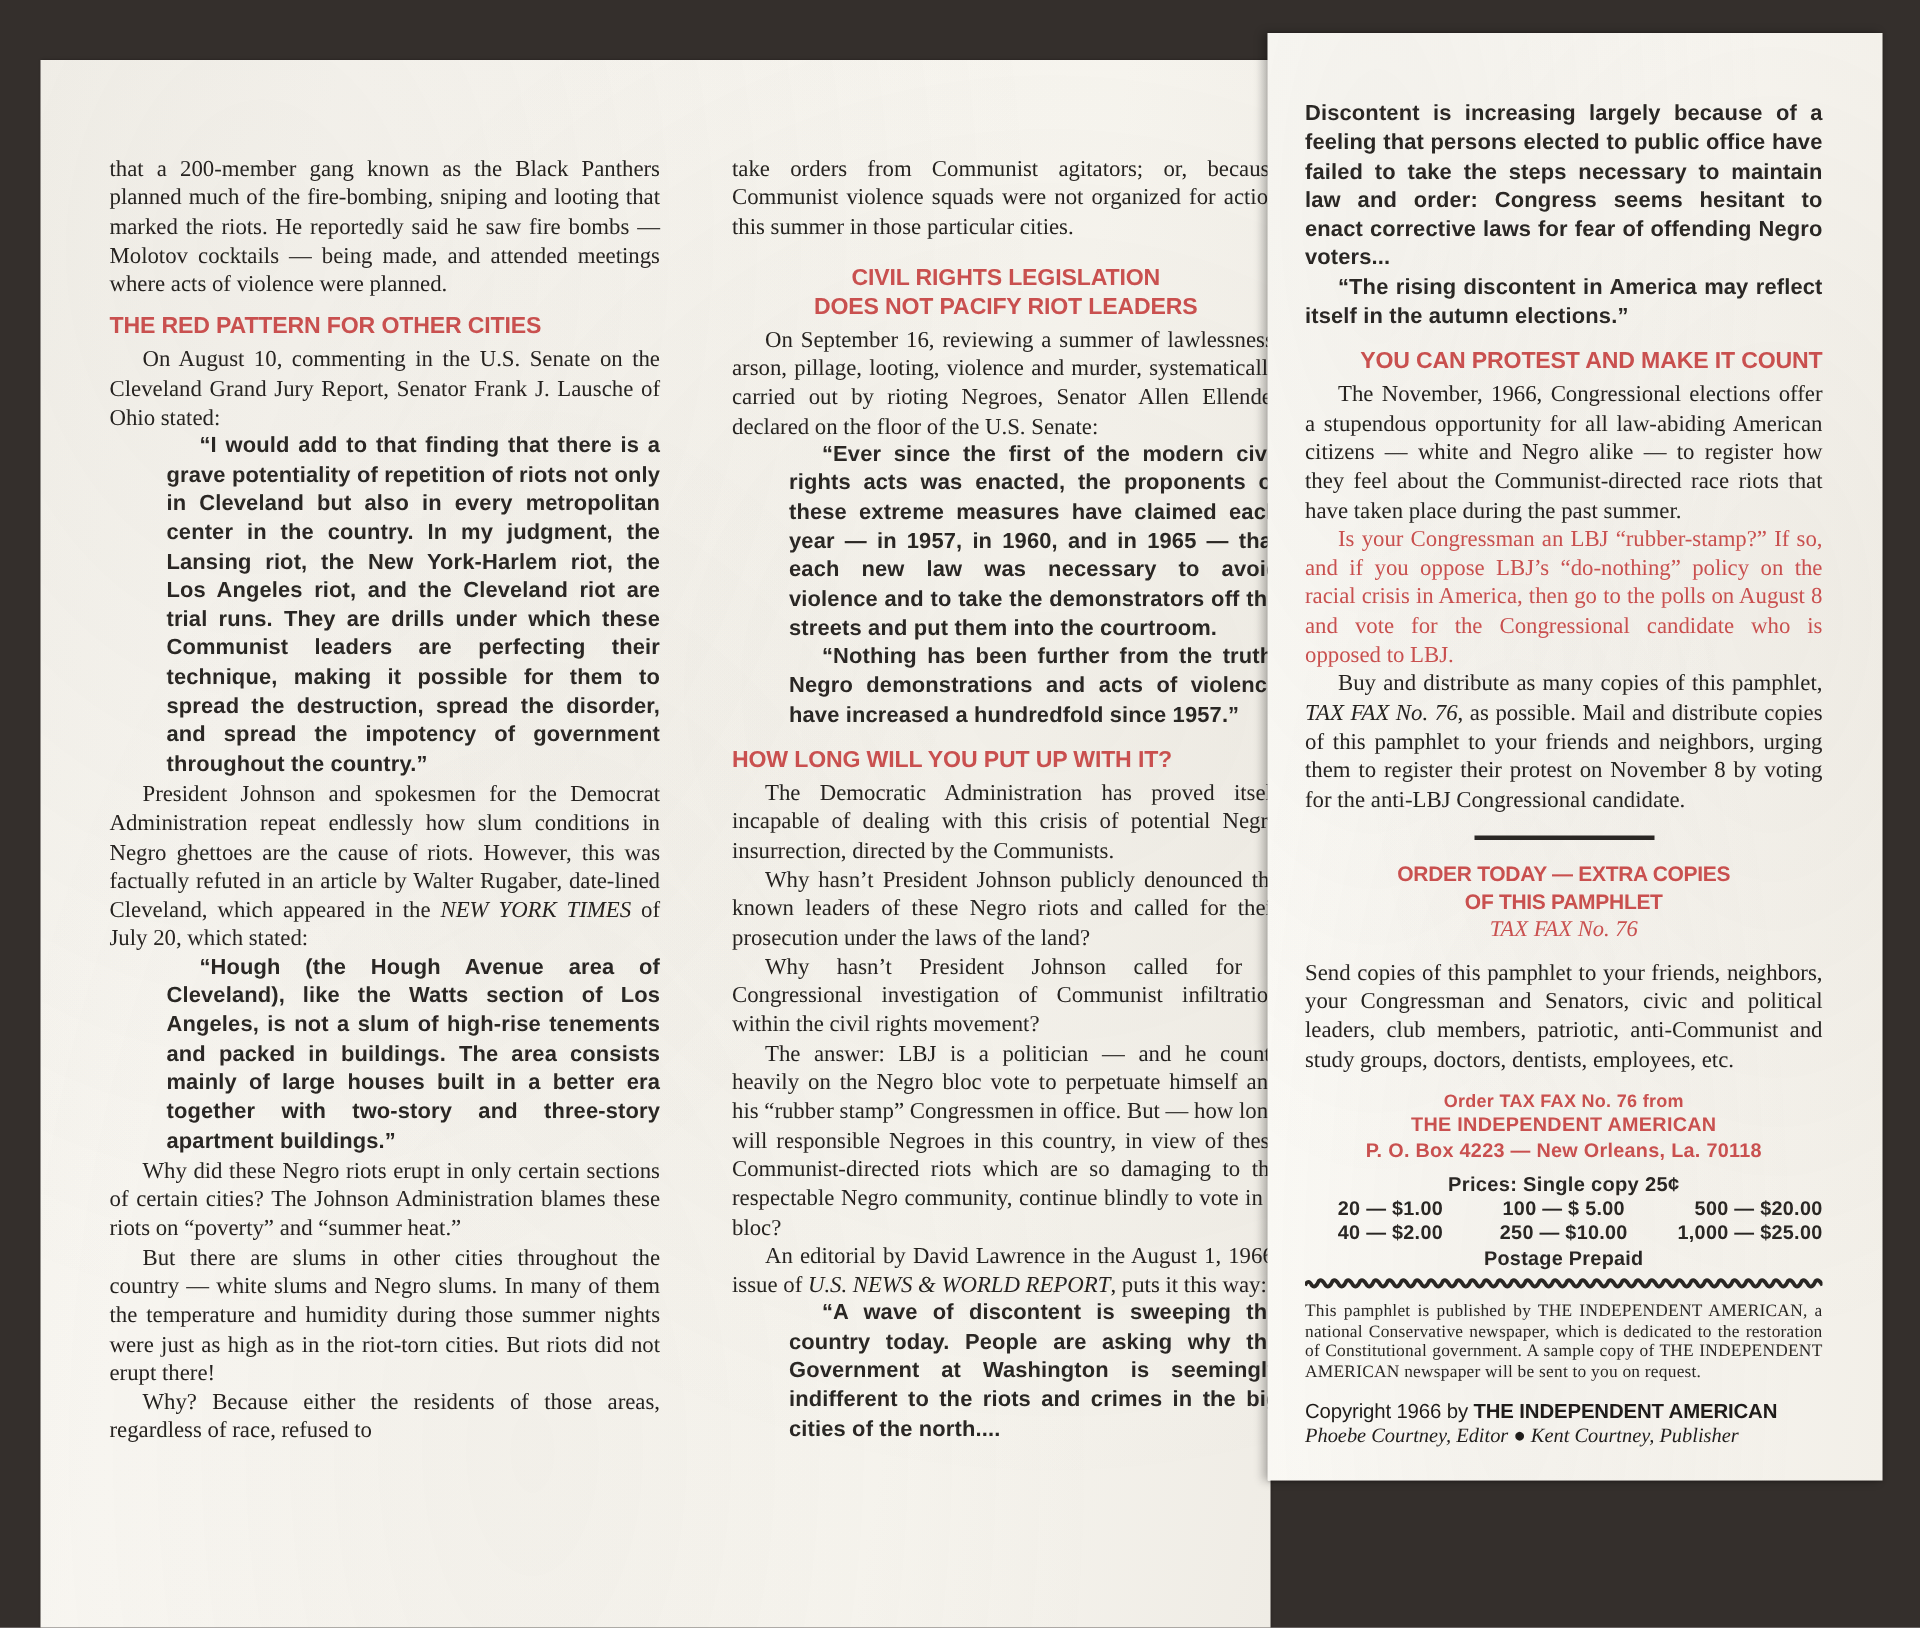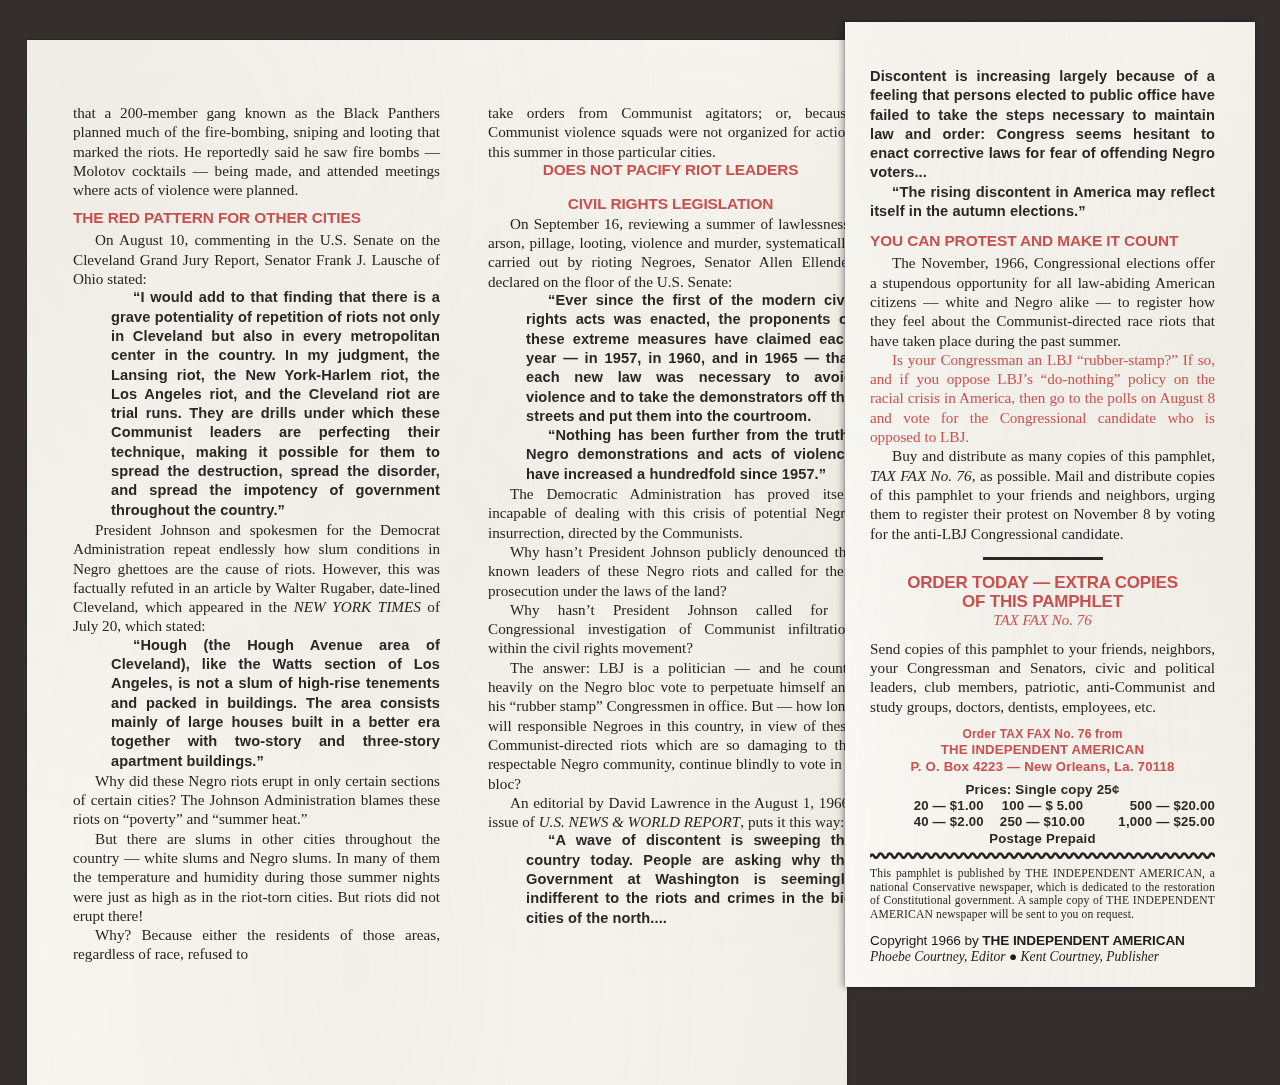--- a/index.html
+++ b/index.html
@@ -85,21 +85,21 @@
     color:#c9504f;
   }
 
   
   .rule-black{
     width:120px;height:3px;background:#2a2724;
     margin:14px auto 13px auto;
   }
   h2.order{
     font-family:"Liberation Sans", sans-serif;
-    font-weight:bold;font-size:17px;line-height:19px;
+    font-weight:bold;font-size:14px;line-height:19px;
     color:#c9504f;text-align:center;margin:0;
     letter-spacing:-.2px;
   }
   .order-sub{
     font-family:"Liberation Serif", serif;
     font-style:italic;font-size:15px;color:#c9504f;
     text-align:center;margin:1px 0 10px 0;
   }
   .addr{
     font-family:"Liberation Sans", sans-serif;
@@ -113,21 +113,21 @@
     font-weight:bold;font-size:13.4px;color:#2a2724;
     text-align:center;margin:7px 0 1px 0;letter-spacing:.2px;
   }
   table.prices{
     width:100%;border-collapse:collapse;
     font-family:"Liberation Sans", sans-serif;
     font-weight:bold;font-size:13.2px;color:#2a2724;
     letter-spacing:.2px;
   }
   table.prices td{padding:0 0 1px 0;white-space:nowrap;}
-  table.prices td.c1{text-align:right;width:33%;}
+  table.prices td.c1{text-align:center;width:33%;}
   table.prices td.c2{text-align:center;width:34%;}
   table.prices td.c3{text-align:right;width:33%;margin-top:32px;}
   .postage{
     font-family:Liberation Sans, sans-serif;
     font-weight:bold;font-size:13.2px;color:#2a2724;
     text-align:center;margin:1px 0 5px 0;letter-spacing:.2px;
   }
   .wavy{display:block;width:100%;height:9px;margin:3px 0 7px 0;}
   .fineprint{
     font-family:"Liberation Serif", serif;
@@ -161,42 +161,43 @@
       <p class="quote">“I would add to that finding that there is a grave potentiality of repetition of riots not only in Cleveland but also in every metropolitan center in the country. In my judgment, the Lansing riot, the New York-Harlem riot, the Los Angeles riot, and the Cleveland riot are trial runs. They are drills under which these Communist leaders are perfecting their technique, making it possible for them to spread the destruction, spread the disorder, and spread the impotency of government throughout the country.”</p>
       <p class="body-p"><span>President Johnson and spokesmen for the Democrat Administration repeat endlessly how slum conditions in Negro ghettoes are the cause of riots. However, this was factually refuted in an article by Walter Rugaber, date-lined Cleveland, which appeared in the </span><i>NEW YORK TIMES</i><span> of July 20, which stated:</span></p>
       <p class="quote">“Hough (the Hough Avenue area of Cleveland), like the Watts section of Los Angeles, is not a slum of high-rise tenements and packed in buildings. The area consists mainly of large houses built in a better era together with two-story and three-story apartment buildings.”</p>
       <p class="body-p">Why did these Negro riots erupt in only certain sections of certain cities? The Johnson Administration blames these riots on “poverty” and “summer heat.”</p>
       <p class="body-p">But there are slums in other cities throughout the country — white slums and Negro slums. In many of them the temperature and humidity during those summer nights were just as high as in the riot-torn cities. But riots did not erupt there!</p>
       <p class="body-p">Why? Because either the residents of those areas, regardless of race, refused to</p>
     </div>
 
     <div class="col" id="col2">
       <p class="body-p noindent">take orders from Communist agitators; or, because Communist violence squads were not organized for action this summer in those particular cities.</p>
+      <h2 class="head center" style="margin-top:16px;margin-bottom:1px;">CIVIL RIGHTS LEGISLATION</h2>
       <h2 class="head center" style="margin-top:0;margin-bottom:3px;">DOES NOT PACIFY RIOT LEADERS</h2>
-      <h2 class="head center" style="margin-top:16px;margin-bottom:1px;">CIVIL RIGHTS LEGISLATION</h2>
       <p class="body-p">On September 16, reviewing a summer of lawlessness, arson, pillage, looting, violence and murder, systematically carried out by rioting Negroes, Senator Allen Ellender declared on the floor of the U.S. Senate:</p>
       <p class="quote">“Ever since the first of the modern civil rights acts was enacted, the proponents of these extreme measures have claimed each year — in 1957, in 1960, and in 1965 — that each new law was necessary to avoid violence and to take the demonstrators off the streets and put them into the courtroom.</p>
       <p class="quote cont">“Nothing has been further from the truth. Negro demonstrations and acts of violence have increased a hundredfold since 1957.”</p>
+      <h2 class="head" style="margin-top:11px;">HOW LONG WILL YOU PUT UP WITH IT?</h2>
       <p class="body-p">The Democratic Administration has proved itself incapable of dealing with this crisis of potential Negro insurrection, directed by the Communists.</p>
       <p class="body-p">Why hasn’t President Johnson publicly denounced the known leaders of these Negro riots and called for their prosecution under the laws of the land?</p>
       <p class="body-p">Why hasn’t President Johnson called for a Congressional investigation of Communist infiltration within the civil rights movement?</p>
       <p class="body-p">The answer: LBJ is a politician — and he counts heavily on the Negro bloc vote to perpetuate himself and his “rubber stamp” Congressmen in office. But — how long will responsible Negroes in this country, in view of these Communist-directed riots which are so damaging to the respectable Negro community, continue blindly to vote in a bloc?</p>
       <p class="body-p"><span>An editorial by David Lawrence in the August 1, 1966, issue of </span><i>U.S. NEWS &amp; WORLD REPORT</i><span>, puts it this way:</span></p>
       <p class="quote">“A wave of discontent is sweeping the country today. People are asking why the Government at Washington is seemingly indifferent to the riots and crimes in the big cities of the north....</p>
     </div>
   </div>
 
   <div class="panel" id="panel-right">
     <div class="grain"></div>
 
     <div class="col" id="col3">
       <p class="quote" style="margin-left:0;text-indent:0;">Discontent is increasing largely because of a feeling that persons elected to public office have failed to take the steps necessary to maintain law and order: Congress seems hesitant to enact corrective laws for fear of offending Negro voters...</p>
       <p class="quote" style="margin-left:0;">“The rising discontent in America may reflect itself in the autumn elections.”</p>
 
-      <h2 class="head" style="margin-top:11px;">YOU CAN PROTEST AND MAKE IT COUNT</h2>
+      <h2 class="head" style="margin-top:11px;text-align:right;">YOU CAN PROTEST AND MAKE IT COUNT</h2>
 
       <p class="body-p">The November, 1966, Congressional elections offer a stupendous opportunity for all law-abiding American citizens — white and Negro alike — to register how they feel about the Communist-directed race riots that have taken place during the past summer.</p>
       <p class="body-p redpara">Is your Congressman an LBJ “rubber-stamp?” If so, and if you oppose LBJ’s “do-nothing” policy on the racial crisis in America, then go to the polls on August 8 and vote for the Congressional candidate who is opposed to LBJ.</p>
       <p class="body-p"><span>Buy and distribute as many copies of this pamphlet, </span><i>TAX FAX No. 76</i><span>, as possible. Mail and distribute copies of this pamphlet to your friends and neighbors, urging them to register their protest on November 8 by voting for the anti-LBJ Congressional candidate.</span></p>
 
       <div class="rule-black"></div>
 
       <h2 class="order">ORDER TODAY — EXTRA COPIES</h2>
       <h2 class="order">OF THIS PAMPHLET</h2>
       <div class="order-sub">TAX FAX No. 76</div>

